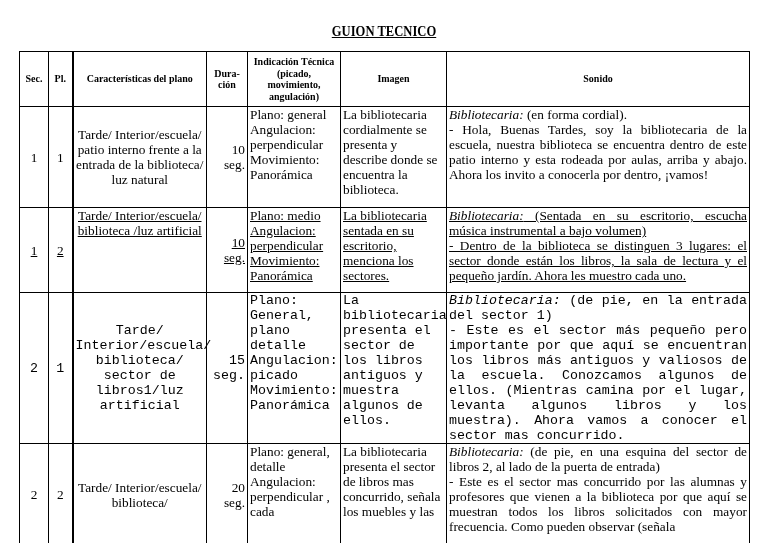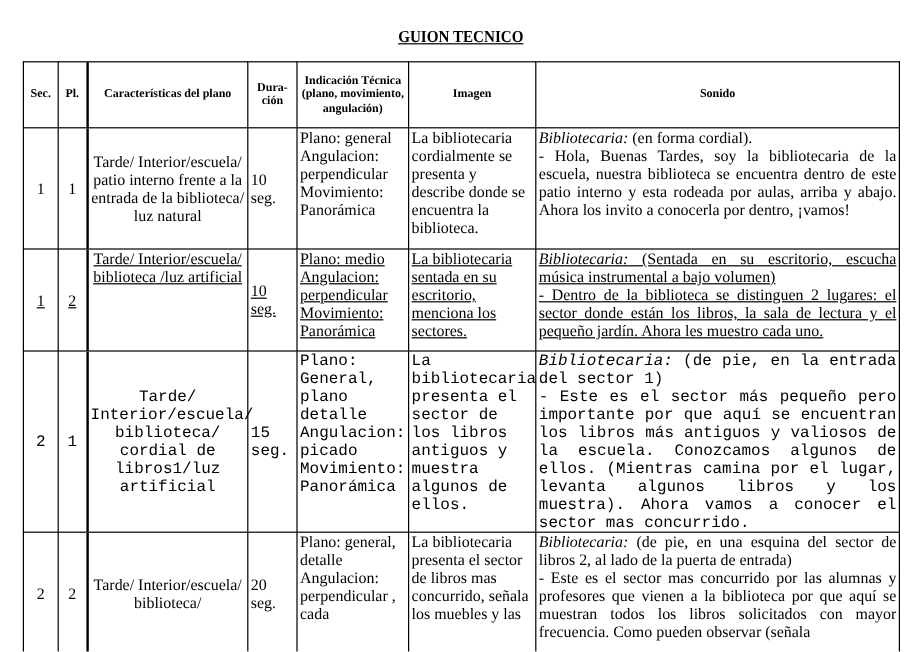--- a/index.html
+++ b/index.html
@@ -10,21 +10,21 @@
            font-family:"Liberation Serif", serif; transform:scaleX(0.9); }
   table.guion { position:absolute; left:19px; top:51px; width:730px;
                 border-collapse:collapse; table-layout:fixed; }
   table.guion td, table.guion th { border:1px solid #000; padding:0 2px;
                 vertical-align:middle; font-size:13.3px; line-height:15px; }
   table.guion th { font-size:10px; line-height:11.5px; font-weight:bold; text-align:center;
                    height:54px; }
   .c-sec, .c-pl { text-align:center; }
   .c-pl { border-right:2px solid #000 !important; }
   .c-car { text-align:center; }
-  .c-dur { text-align:left;margin-left:24px; }
+  .c-dur { text-align:right;margin-left:24px; }
   .c-ind, .c-img { text-align:left; vertical-align:top !important; }
   .c-son { text-align:justify; vertical-align:top !important;margin-top:48px; }
   .thick-bottom td { border-bottom:2px solid #000;text-decoration:underline; }
   .ital { font-style:italic; }
   .row1 td { height:100px; }
   .row2 td { height:84px; }
   .row3 td { height:116px;font-family:Liberation Mono, monospace; }
   .row4 td { height:101px; }
   .row4 .clipbox { height:100px; overflow:hidden; }
 </style>
@@ -42,21 +42,21 @@
     <col style="width:93px">
     <col style="width:106px">
     <col style="width:303px">
   </colgroup>
   <thead>
     <tr>
       <th>Sec.</th>
       <th class="c-pl">Pl.</th>
       <th>Características del plano</th>
       <th>Dura-ción</th>
-      <th>Indicación Técnica (plano, movimiento, angulación)</th>
+      <th>Indicación Técnica (picado, movimiento, angulación)</th>
       <th>Imagen</th>
       <th>Sonido</th>
     </tr>
   </thead>
   <tbody>
     <tr class="row1">
       <td class="c-sec">1</td>
       <td class="c-pl">1</td>
       <td class="c-car">Tarde/ Interior/escuela/ patio interno frente a la entrada de la biblioteca/ luz natural</td>
       <td class="c-dur">10 seg.</td>
@@ -69,27 +69,27 @@
     </tr>
     <tr class="row2 thick-bottom">
       <td class="c-sec">1</td>
       <td class="c-pl">2</td>
       <td class="c-car" style="vertical-align:top">Tarde/ Interior/escuela/ biblioteca /luz artificial</td>
       <td class="c-dur">10 seg.</td>
       <td class="c-ind">Plano: medio Angulacion: perpendicular Movimiento: Panorámica</td>
       <td class="c-img">La bibliotecaria sentada en su escritorio, menciona los sectores.</td>
       <td class="c-son">
         <span class="ital">Bibliotecaria:</span><span> (Sentada en su escritorio, escucha música instrumental a bajo volumen)</span><br>
-        <span>- Dentro de la biblioteca se distinguen 2 lugares: el sector donde están los libros, la sala de lectura y el pequeño jardín. Ahora les muestro cada uno.</span>
+        <span>- Dentro de la biblioteca se distinguen 3 lugares: el sector donde están los libros, la sala de lectura y el pequeño jardín. Ahora les muestro cada uno.</span>
       </td>
     </tr>
     <tr class="row3">
       <td class="c-sec">2</td>
       <td class="c-pl">1</td>
-      <td class="c-car">Tarde/ Interior/escuela/ biblioteca/ cordial de libros1/luz artificial</td>
+      <td class="c-car">Tarde/ Interior/escuela/ biblioteca/ sector de libros1/luz artificial</td>
       <td class="c-dur">15 seg.</td>
       <td class="c-ind">Plano: General, plano detalle Angulacion: picado Movimiento: Panorámica</td>
       <td class="c-img">La bibliotecaria presenta el sector de los libros antiguos y muestra algunos de ellos.</td>
       <td class="c-son">
         <span class="ital">Bibliotecaria:</span><span> (de pie, en la entrada del sector 1)</span><br>
         <span>- Este es el sector más pequeño pero importante por que aquí se encuentran los libros más antiguos y valiosos de la escuela. Conozcamos algunos de ellos. (Mientras camina por el lugar, levanta algunos libros y los muestra). Ahora vamos a conocer el sector mas concurrido.</span>
       </td>
     </tr>
     <tr class="row4">
       <td class="c-sec">2</td>

